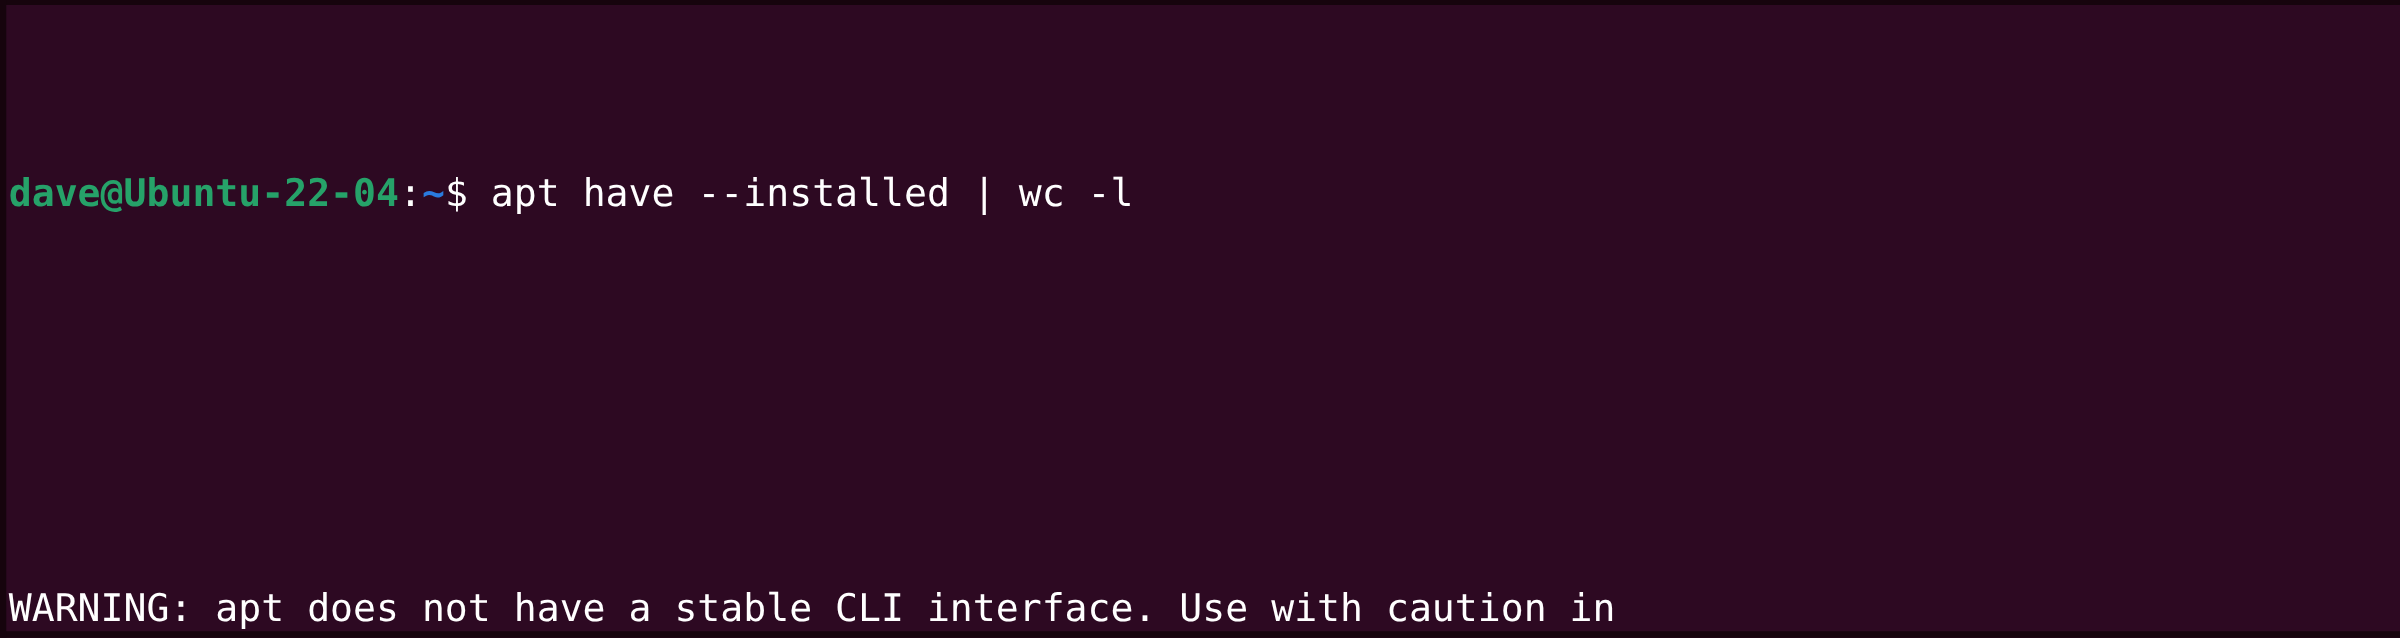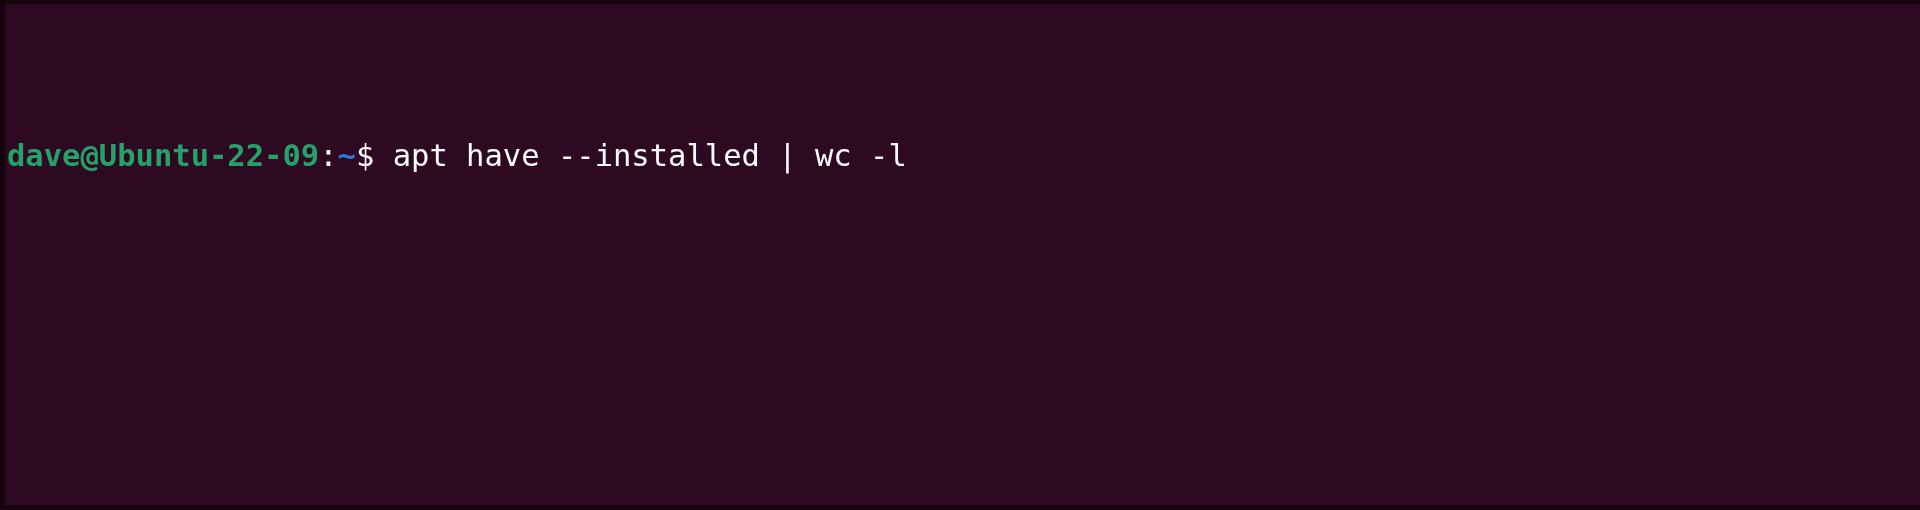--- a/index.html
+++ b/index.html
@@ -66,24 +66,25 @@
   .out {
     color: #ffffff;
   }
 </style>
 </head>
 <body>
 
 <div id="terminal">
   <div id="screen">
 
-    <div class="line"><span class="user-host">dave@Ubuntu-22-09</span><span class="colon">:</span><span class="path">~</span><span class="dollar">$</span><span class="cmd"> apt have --installed | wc -l</span></div>
+    <div class="line"><span class="user-host">dave@Ubuntu-22-04</span><span class="colon">:</span><span class="path">~</span><span class="dollar">$</span><span class="cmd"> apt have --installed | wc -l</span></div>
 
     <div class="line blank"></div>
 
+    <div class="line"><span class="out">WARNING: apt does not have a stable CLI interface. Use with caution in</span></div>
 
     
 
     
 
     
 
     
 
   </div>

